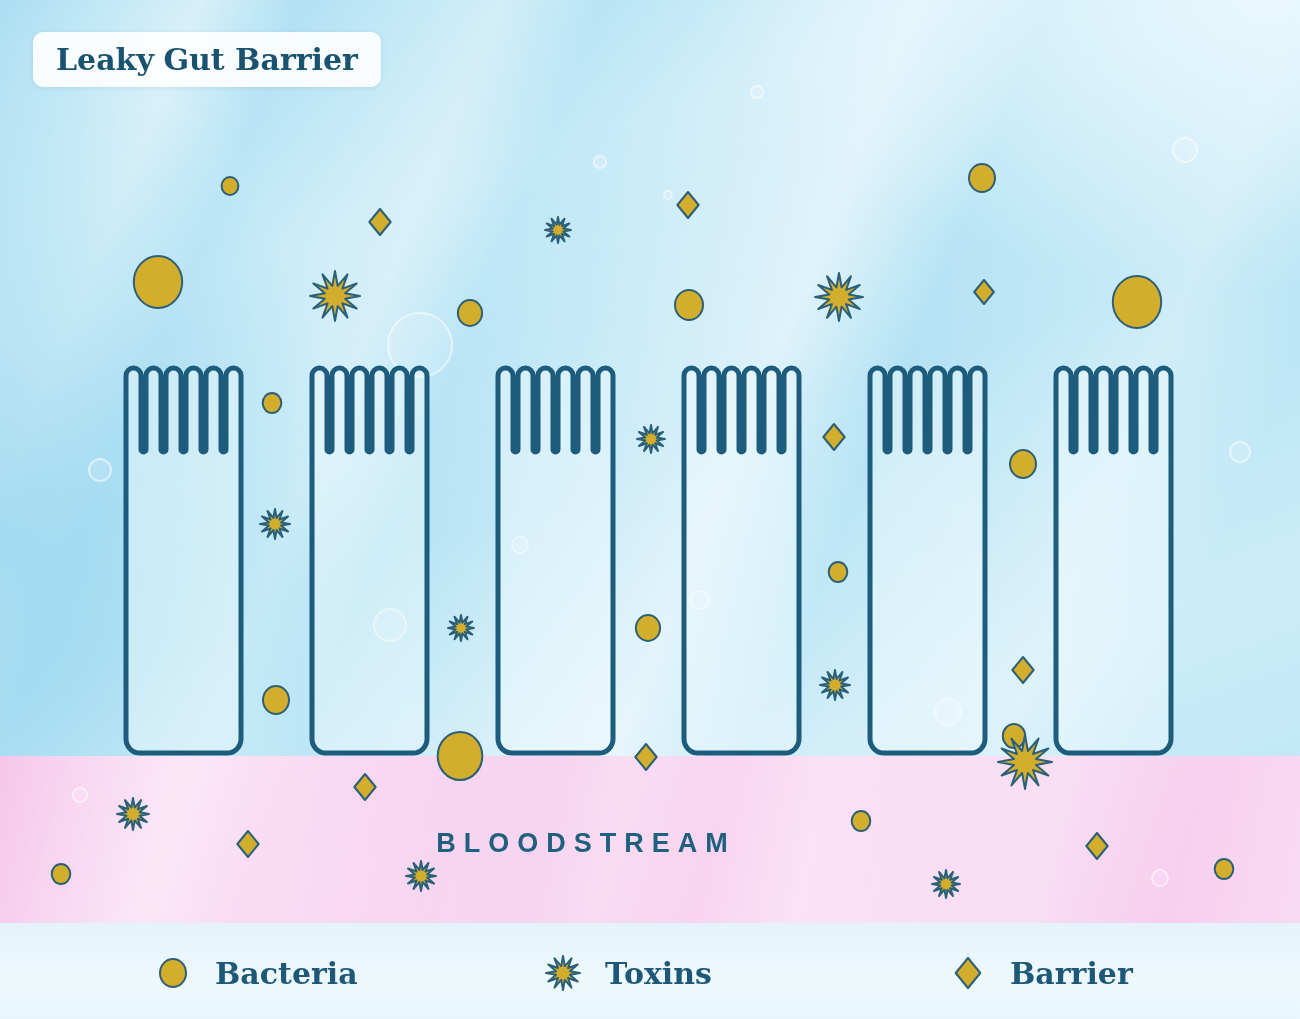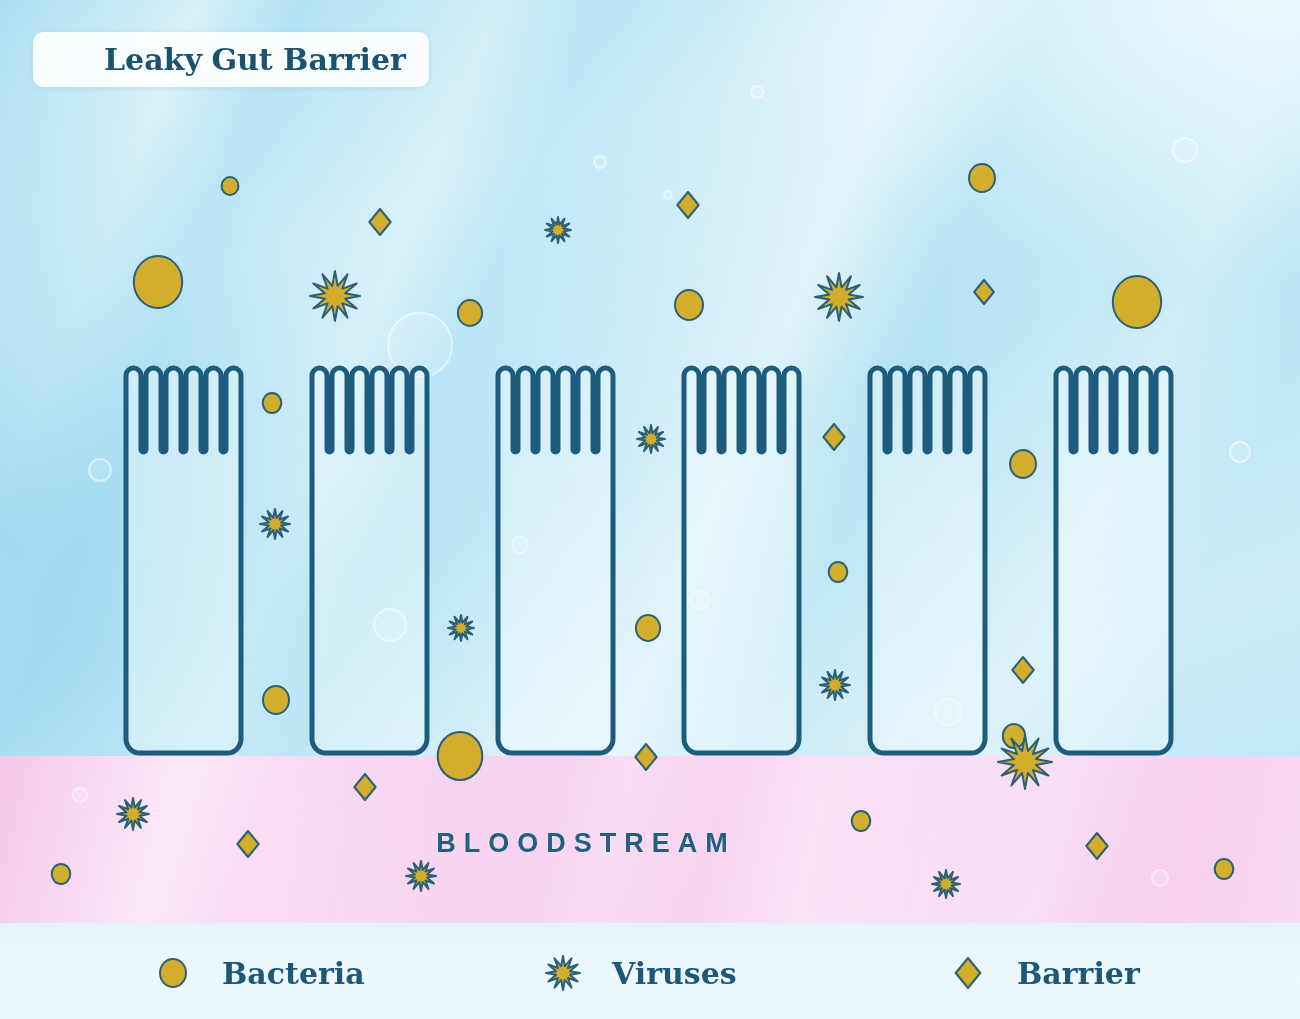--- a/index.html
+++ b/index.html
@@ -31,31 +31,31 @@
   }
   
   #diagram-svg{position:absolute;left:0;top:0;width:1300px;height:1019px;}
   
   .title-badge{
     position:absolute;left:33px;top:32px;height:55px;line-height:55px;
     padding:0 23px;background:rgba(255,255,255,.9);border-radius:10px;
     font-family:"DejaVu Serif",serif;font-size:30px;color:#19536f;white-space:nowrap;
     box-shadow:0 1px 4px rgba(120,170,195,.25);
   }
-  .title-bold{font-weight:700;margin-left:48px;}
+  .title-bold{font-weight:700;}
   .title-rest{font-weight:700;}
   
   .bloodstream-label{
     position:absolute;left:0;top:828px;width:1172px;text-align:center;
     font-family:"Liberation Sans",sans-serif;font-weight:700;font-size:27px;
     letter-spacing:8px;color:#1f607f;
   }
   
   .legend-item{
-    position:absolute;top:944px;height:58px;display:flex;align-items:center;gap:26px;
+    position:absolute;top:944px;height:58px;display:flex;align-items:center;gap:19px;
   }
   .legend-item .legend-icon{width:46px;height:46px;flex:0 0 auto;}
   .legend-label{
     font-family:"DejaVu Serif",serif;font-weight:700;font-size:30px;color:#1d5878;
     white-space:nowrap;
   }
   #legend-item-bacteria{left:150px;}
   #legend-item-viruses{left:540px;}
   #legend-item-toxins{left:945px;}
 </style>
@@ -137,21 +137,21 @@
   <div class="legend-item" id="legend-item-bacteria">
     <svg class="legend-icon" viewBox="-23 -23 46 46">
         <ellipse cx="0" cy="0" rx="13.0" ry="14" fill="#d3ae2d" stroke="#2b6078" stroke-width="2"></ellipse>
       </svg>
     <span class="legend-label">Bacteria</span>
   </div>
   <div class="legend-item" id="legend-item-viruses">
     <svg class="legend-icon" viewBox="-23 -23 46 46">
         <polygon points="0.0,-17.0 1.8,-6.9 8.5,-14.7 5.0,-5.0 14.7,-8.5 6.9,-1.8 17.0,0.0 6.9,1.8 14.7,8.5 5.0,5.0 8.5,14.7 1.8,6.9 0.0,17.0 -1.8,6.9 -8.5,14.7 -5.0,5.0 -14.7,8.5 -6.9,1.8 -17.0,0.0 -6.9,-1.8 -14.7,-8.5 -5.0,-5.0 -8.5,-14.7 -1.8,-6.9" fill="#d3ae2d" stroke="#2b6078" stroke-width="2" stroke-linejoin="round"></polygon>
       </svg>
-    <span class="legend-label">Viruses</span>
+    <span class="legend-label">Toxins</span>
   </div>
   <div class="legend-item" id="legend-item-toxins">
     <svg class="legend-icon" viewBox="-23 -23 46 46">
         <polygon points="0,-15 12.299999999999999,0 0,15 -12.299999999999999,0" fill="#d3ae2d" stroke="#2b6078" stroke-width="2" stroke-linejoin="round"></polygon>
       </svg>
     <span class="legend-label">Barrier</span>
   </div>
 
 </div>
 

